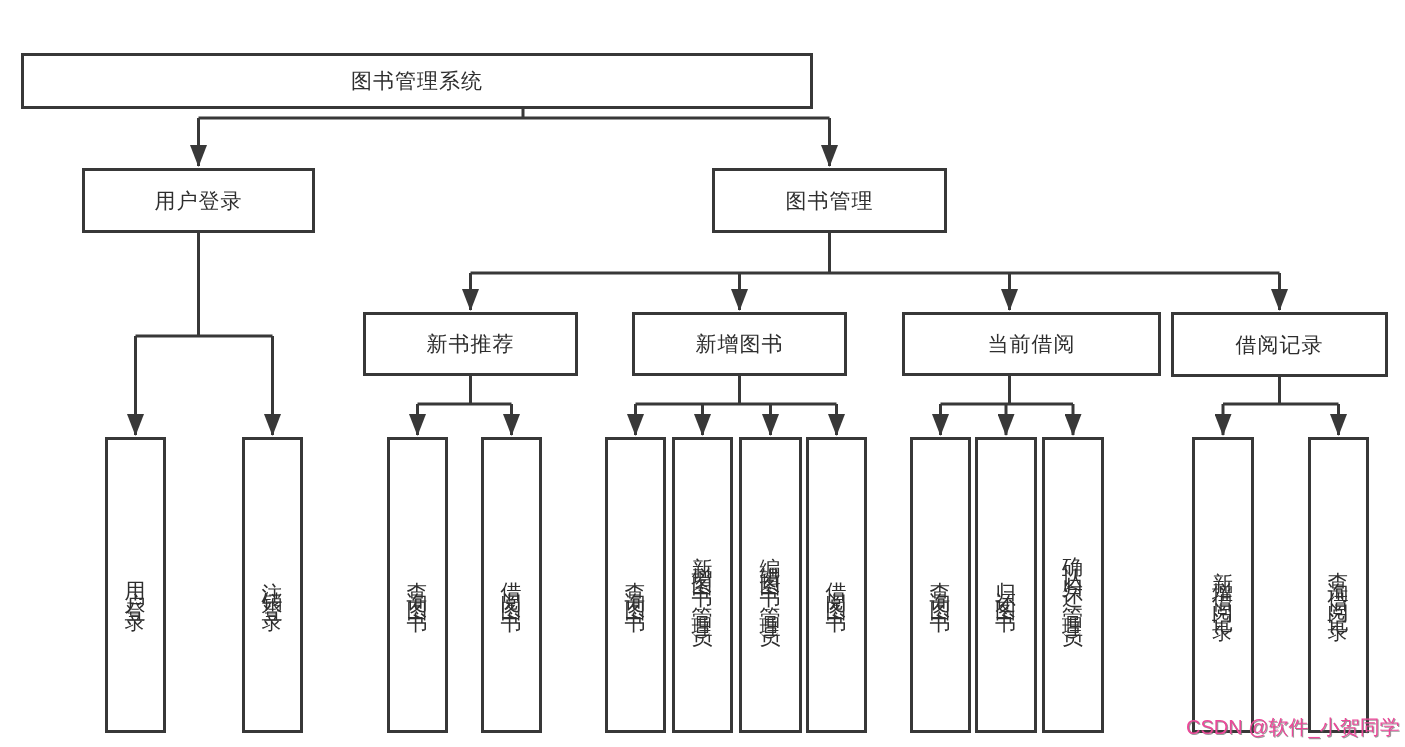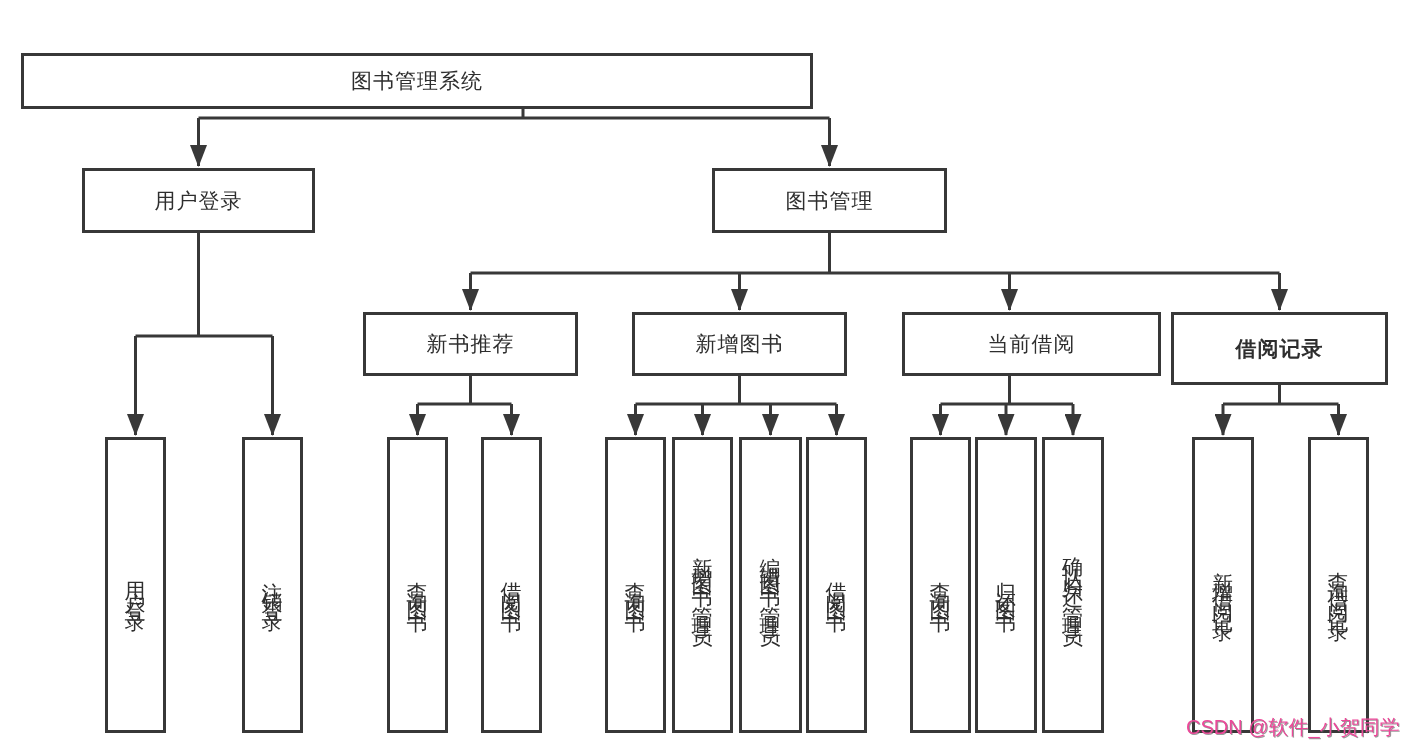--- a/index.html
+++ b/index.html
@@ -102,21 +102,21 @@
   </svg>
 
   <div class="node" style="left:21px; top:13px; width:792px; height:56px;margin-top:40px;">图书管理系统</div>
 
   <div class="node" style="left:82px; top:168px; width:233px; height:65px;">用户登录</div>
   <div class="node" style="left:712px; top:168px; width:235px; height:65px;">图书管理</div>
 
   <div class="node" style="left:363px; top:312px; width:215px; height:64px;">新书推荐</div>
   <div class="node" style="left:632px; top:312px; width:215px; height:64px;">新增图书</div>
   <div class="node" style="left:902px; top:312px; width:259px; height:64px;">当前借阅</div>
-  <div class="node" style="left:1171px; top:312px; width:217px; height:73px;font-weight:bold;">借阅记录</div>
+  <div class="node" style="left:1171px; top:312px; width:217px; height:65px;">借阅记录</div>
 
   <div class="node leaf" style="left:105px; top:437px; width:61px; height:296px;">用户登录</div>
   <div class="node leaf" style="left:242px; top:437px; width:61px; height:296px;">注销登录</div>
 
   <div class="node leaf" style="left:387px; top:437px; width:61px; height:296px;">查询图书</div>
   <div class="node leaf" style="left:481px; top:437px; width:61px; height:296px;">借阅图书</div>
 
   <div class="node leaf" style="left:605px; top:437px; width:61px; height:296px;">查询图书</div>
   <div class="node leaf" style="left:672px; top:437px; width:61px; height:296px;">新增图书（管理员）</div>
   <div class="node leaf" style="left:739px; top:437px; width:63px; height:296px;">编辑图书（管理员）</div>

